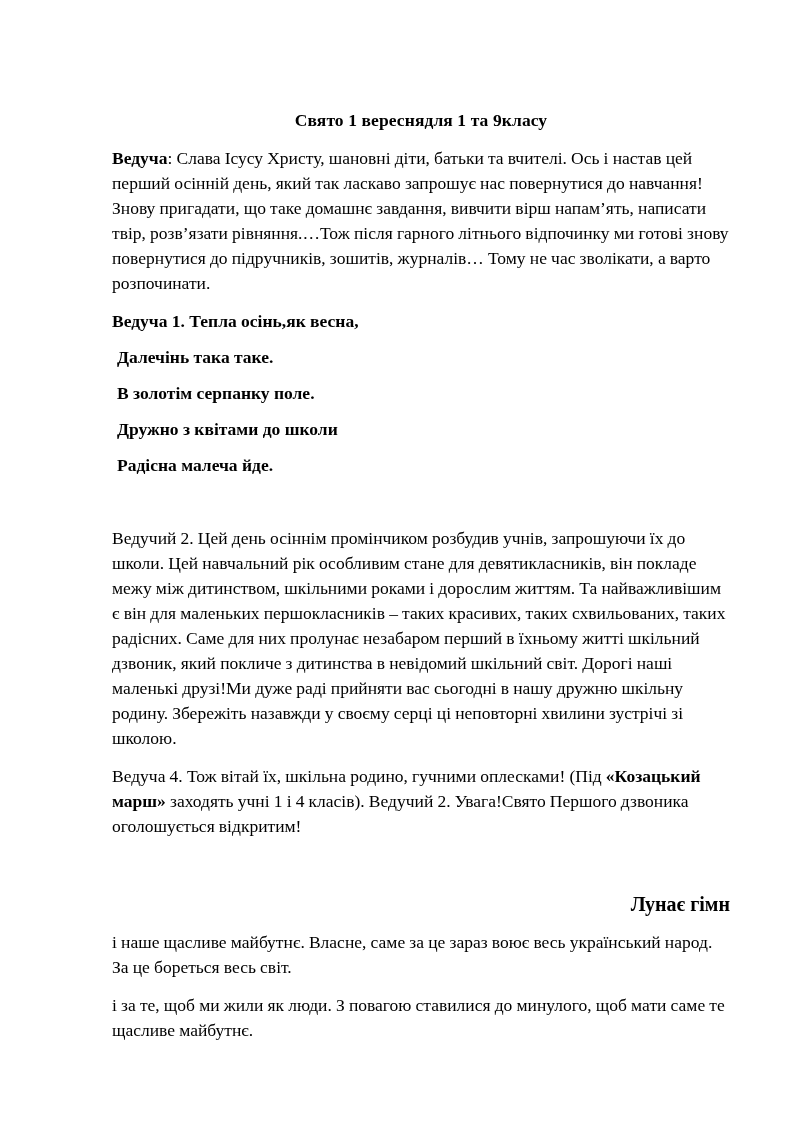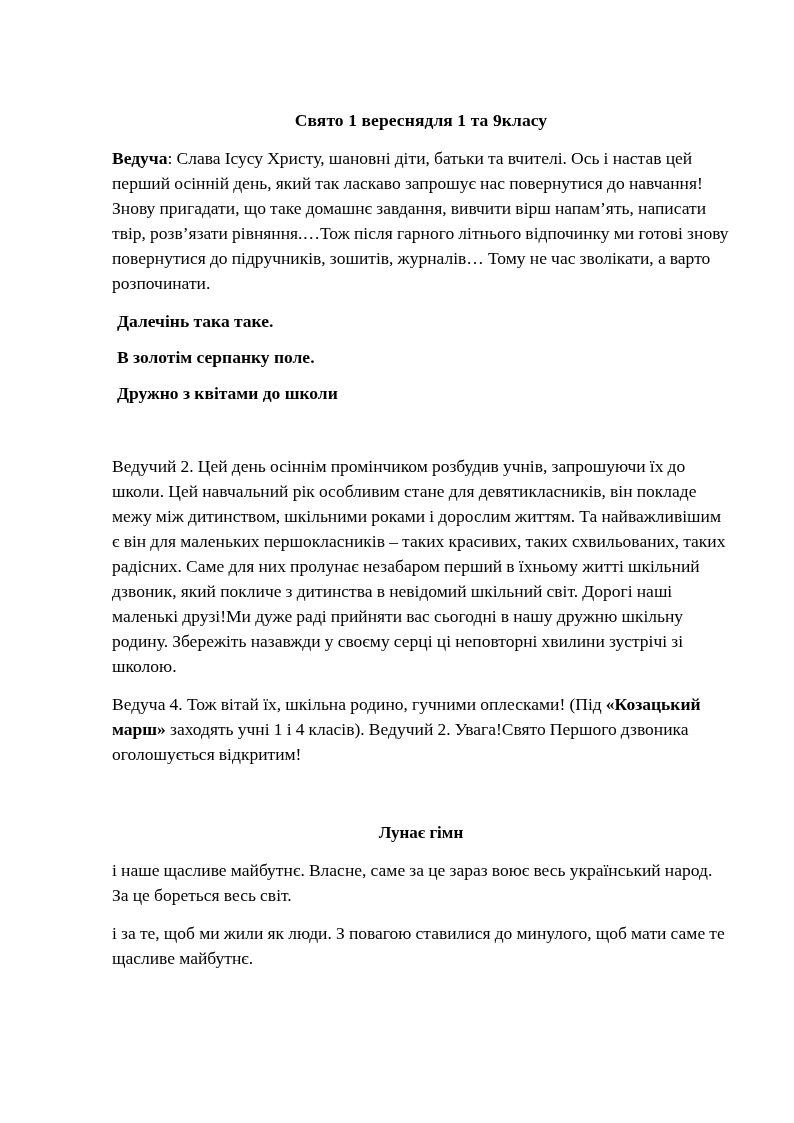--- a/index.html
+++ b/index.html
@@ -47,25 +47,25 @@
     font-size: 17.5px;
     font-weight: bold;
     line-height: 25px;
     margin: 0 0 11px 0;
     text-align: left;
   }
   p.verse.indent {
     padding-left: 5px;
   }
   p.heading {
-    font-size: 17px;
+    font-size: 20px;
     font-weight: bold;
     line-height: 25px;
     margin: 0 0 13px 0;
-    text-align: center;
+    text-align: right;
   }
   .b {
     font-weight: bold;
   }
   .spacer-lg {
     height: 37px;
   }
   .spacer-md {
     height: 40px;
   }
@@ -73,23 +73,25 @@
 </head>
 <body>
 
 <div class="page">
   <div class="doc-body">
 
     <h1 class="doc-title">Свято 1 вереснядля 1 та 9класу</h1>
 
     <p class="para"><span class="b">Ведуча</span><span>: </span><span>Слава Ісусу Христу, шановні діти, батьки та вчителі. Ось і настав цей перший  осінній день, який так ласкаво запрошує нас повернутися до навчання! Знову пригадати, що таке домашнє завдання, вивчити вірш напам’ять, написати твір, розв’язати рівняння.…Тож після гарного літнього відпочинку ми готові знову повернутися до підручників, зошитів, журналів… Тому не час  зволікати, а варто розпочинати.</span></p>
 
+    <p class="verse">Ведуча 1. Тепла осінь,як весна,</p>
     <p class="verse indent">Далечінь така таке.</p>
     <p class="verse indent">В золотім серпанку поле.</p>
     <p class="verse indent">Дружно з квітами до школи</p>
+    <p class="verse indent">Радісна малеча йде.</p>
 
     <div class="spacer-lg"></div>
 
     <p class="para">Ведучий 2. Цей день осіннім промінчиком розбудив учнів, запрошуючи їх до школи. Цей навчальний рік особливим стане для девятикласників, він покладе межу між дитинством, шкільними роками і дорослим життям. Та найважливішим є він для маленьких першокласників – таких красивих, таких схвильованих, таких радісних. Саме для них пролунає незабаром перший в їхньому житті шкільний дзвоник, який покличе з дитинства в невідомий шкільний світ. Дорогі наші маленькі друзі!Ми дуже раді прийняти вас сьогодні в нашу дружню шкільну родину. Збережіть назавжди у своєму серці ці неповторні хвилини зустрічі зі школою.</p>
 
     <p class="para"><span>Ведуча 4. Тож вітай їх, шкільна родино, гучними оплесками! (Під </span><span class="b">«Козацький марш»</span><span> заходять учні 1 і 4 класів). Ведучий 2. Увага!Свято Першого дзвоника оголошується відкритим!</span></p>
 
     <div class="spacer-md"></div>
 
     <p class="heading">Лунає гімн</p>

